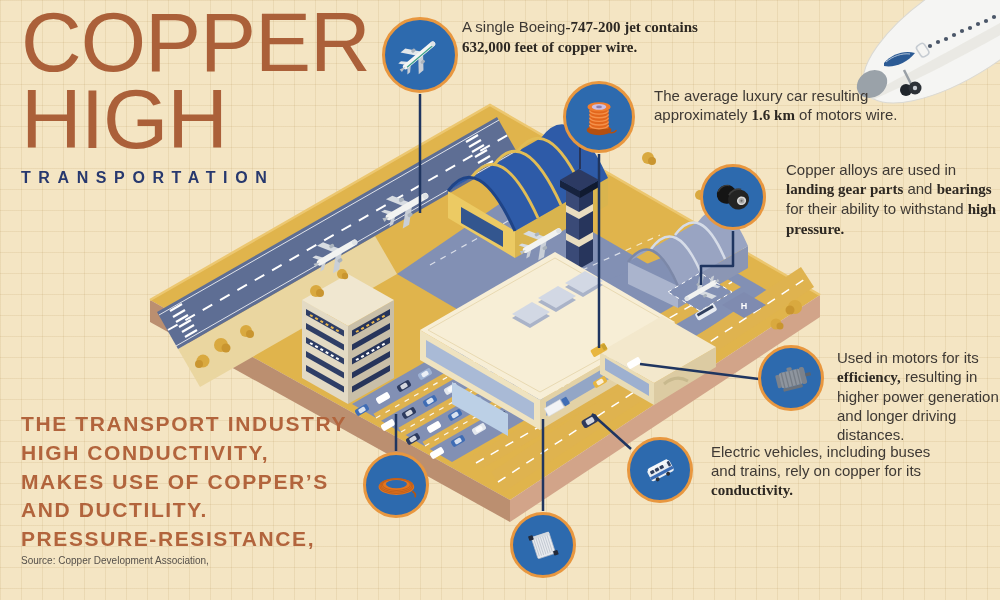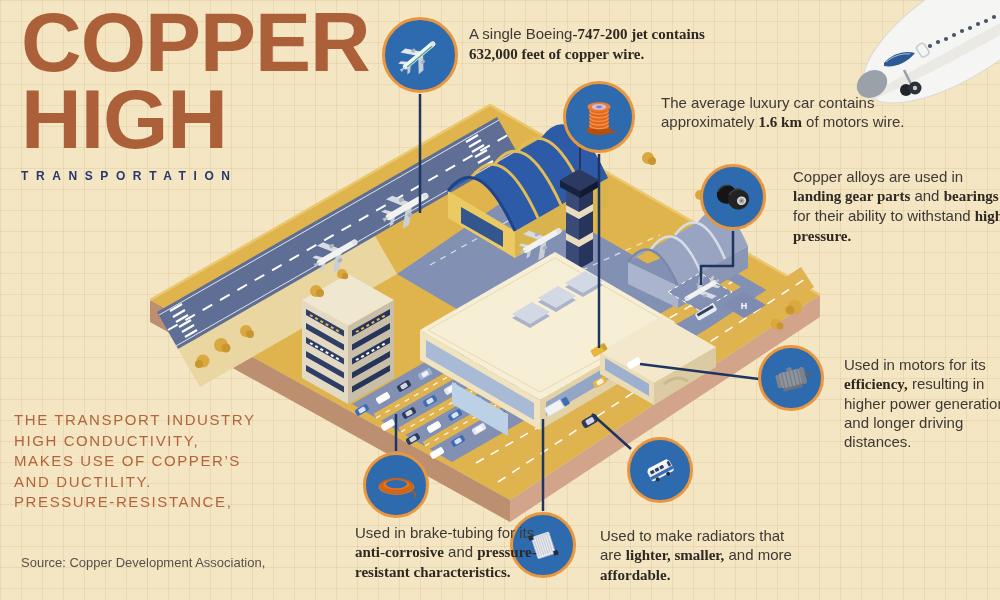--- a/index.html
+++ b/index.html
@@ -11,28 +11,28 @@
       linear-gradient(90deg, rgba(190,158,104,.18) 1px, transparent 1px);
     background-size:21px 21px;
     font-family:"Liberation Sans", sans-serif;
   }
   .scene{position:absolute;left:0;top:0;width:1000px;height:600px}
   .badge{
     position:absolute;border-radius:50%;background:#2d6aae;border:3px solid #e8973f;
     box-sizing:border-box;display:flex;align-items:center;justify-content:center;
   }
   .badge svg{width:88%;height:88%}
-  .ctext{position:absolute;margin:11px;font-size:15px;line-height:1.27;color:#3e3934}
+  .ctext{position:absolute;margin:4px;font-size:15px;line-height:1.27;color:#3e3934}
   .em{font-family:"Liberation Serif", serif;font-weight:700;color:#2d2822}
   .brand{position:absolute;left:21px;top:4px}
-  .t{font-size:84px;line-height:.92;letter-spacing:-1px;color:#ab6039;font-weight:700}
-  .sub{margin-top:10px;font-size:12px;font-weight:700;letter-spacing:7.6px;color:#27386e}
-  .headline{position:absolute;left:14px;top:410px;font-size:15px;font-weight:400;
+  .t{font-size:84px;line-height:.92;letter-spacing:-1px;color:#ab6039;font-weight:400}
+  .sub{margin-top:10px;font-size:16px;font-weight:700;letter-spacing:7.6px;color:#27386e}
+  .headline{position:absolute;left:21px;top:410px;font-size:21px;font-weight:700;
     letter-spacing:1.6px;line-height:1.37;color:#b2643c}
-  .src{position:absolute;left:21px;top:554px;font-size:13px;line-height:1.4;color:#55504a}
+  .src{position:absolute;left:21px;top:554px;font-size:10px;line-height:1.4;color:#55504a}
 </style>
 </head>
 <body>
 
 <div class="stage">
 
   <svg class="scene" viewBox="0 0 1000 600">
     <defs>
       <g id="plane">
         <polygon points="4,-1 -8,-16 -15,-16 -3,-1" fill="#d7dce2"></polygon>
@@ -473,19 +473,18 @@
         <ellipse cx="0" cy="1" rx="25" ry="11.2"></ellipse>
         <ellipse cx="0" cy="0" rx="23" ry="10"></ellipse>
         <ellipse cx="0" cy="-1" rx="21" ry="8.8"></ellipse>
       </g>
       <ellipse cx="0" cy="-2" rx="16" ry="6.2" fill="#2d6aae"></ellipse>
       <path d="M24,9 Q31,13 28,18" stroke="#b7560e" stroke-width="2.5" fill="none"></path>
     </svg>
   </div>
 
   <p class="ctext" style="left:458px;top:13px;width:275px"><span>A single Boeing</span><span class="em">-747-200 jet contains 632,000 feet of copper wire.</span></p>
-  <p class="ctext" style="left:650px;top:82px;width:252px"><span>The average luxury car contains approximately </span><span class="em">1.6 km</span><span> of motors wire.</span></p>
+  <p class="ctext" style="left:650px;top:82px;width:252px"><span>The average luxury car resulting approximately </span><span class="em">1.6 km</span><span> of motors wire.</span></p>
   <p class="ctext" style="left:782px;top:156px;width:218px"><span>Copper alloys are used in </span><span class="em">landing gear parts</span><span> and </span><span class="em">bearings</span><span> for their ability to withstand </span><span class="em">high pressure.</span></p>
   <p class="ctext" style="left:833px;top:344px;width:170px"><span>Used in motors for its </span><span class="em">efficiency,</span><span> resulting in higher power generation and longer driving distances.</span></p>
-  <p class="ctext" style="left:589px;top:515px;width:200px"><span>Used to make radiators that are </span><span class="em">lighter, smaller,</span><span> and more </span><span class="em">affordable.</span></p>
-  <p class="ctext" style="left:344px;top:512px;width:200px"><span>Used in brake-tubing for its </span><span class="em">anti-corrosive</span><span> and </span><span class="em">pressure-resistant characteristics.</span></p>
+  <p class="ctext" style="left:707px;top:438px;width:248px"><span>Electric vehicles, including buses and trains, rely on copper for its </span><span class="em">conductivity.</span></p>
 
 </div>
 
 </body></html>

